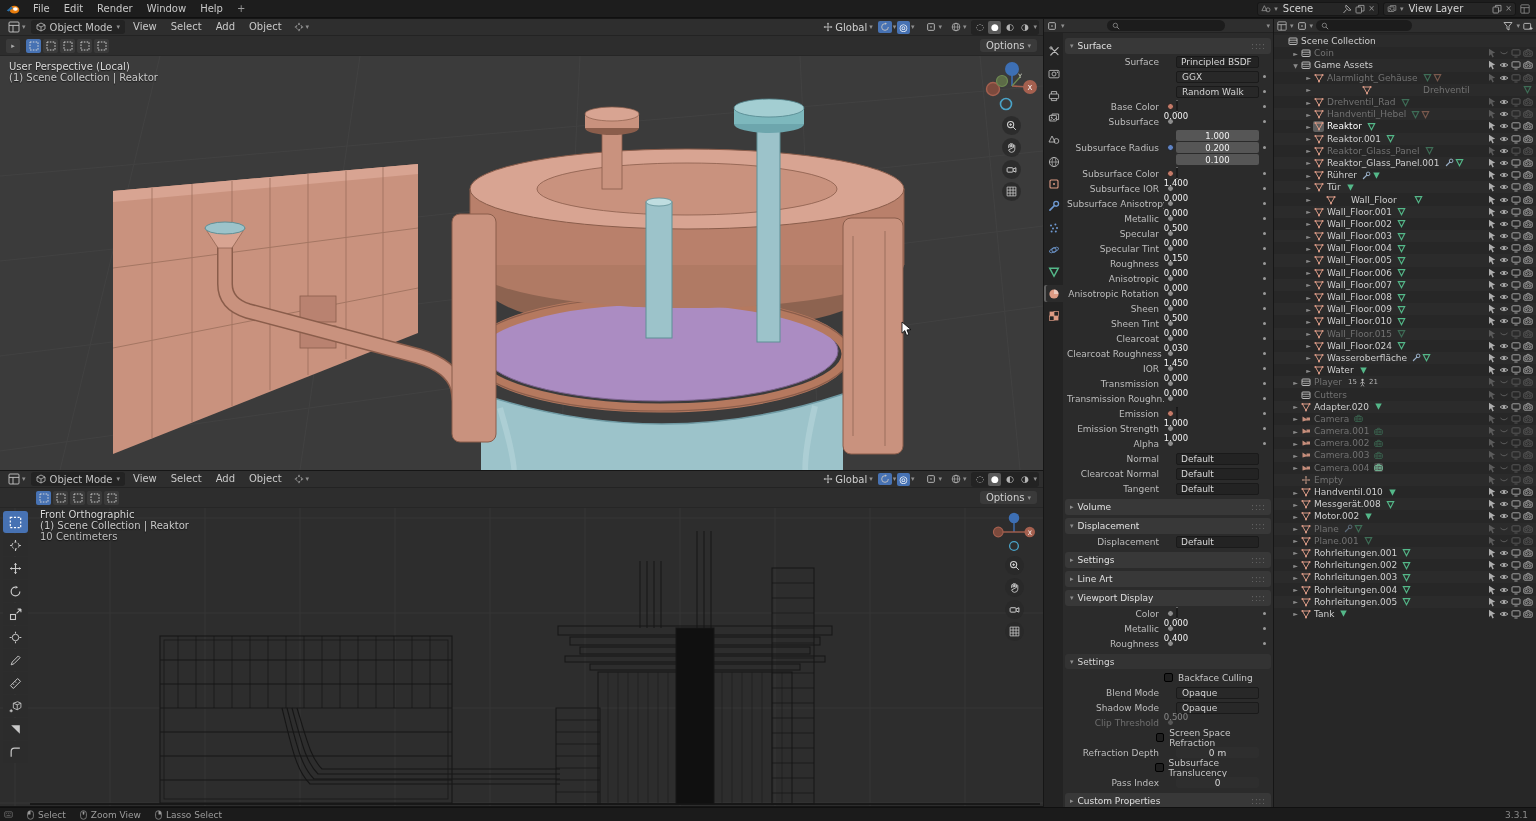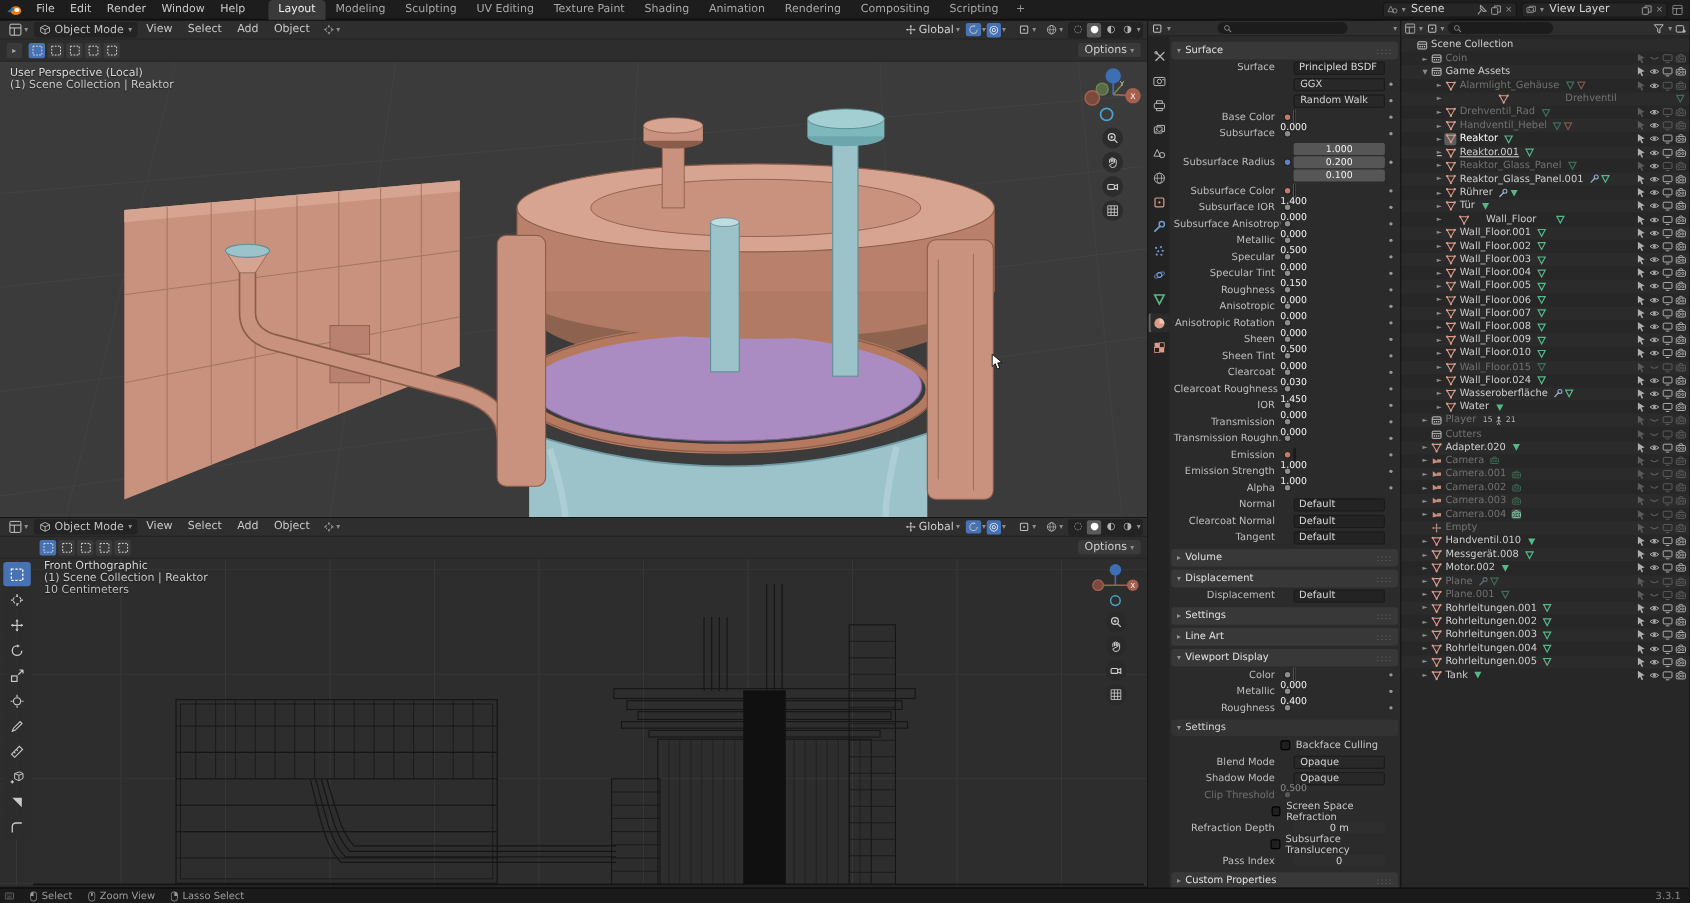--- a/index.html
+++ b/index.html
@@ -324,32 +324,20 @@
       <ellipse cx="13.4" cy="8" rx="3.4" ry="2.6" fill="#fff"></ellipse>
       <path d="M1 10 L8 4.5 L10 7 L4 11.5 Z" fill="#2a6fa8"></path>
     </svg>
   <nav id="topbar-menus" style="display:flex">
       <span class="menu-item">File</span>
       <span class="menu-item">Edit</span>
       <span class="menu-item">Render</span>
       <span class="menu-item">Window</span>
       <span class="menu-item">Help</span>
     </nav>
-  <div class="ws-tabs" id="ws-tabs">
-      <span class="ws-tab active">Layout</span>
-      <span class="ws-tab">Modeling</span>
-      <span class="ws-tab">Sculpting</span>
-      <span class="ws-tab">UV Editing</span>
-      <span class="ws-tab">Texture Paint</span>
-      <span class="ws-tab">Shading</span>
-      <span class="ws-tab">Animation</span>
-      <span class="ws-tab">Rendering</span>
-      <span class="ws-tab">Compositing</span>
-      <span class="ws-tab">Scripting</span>
-    </div>
   <span class="ws-add">+</span>
   <div class="topbar-right">
     <div class="chip">
       <svg class="mini-ic">
           <use href="#s-scene"></use>
         </svg>
         <span class="car">▾</span>
       <span class="txt">Scene</span>
       <svg class="mini-ic">
           <use href="#s-pin"></use>
@@ -1636,21 +1624,21 @@
             <use href="#s-eye"></use>
           </svg>
           <svg>
             <use href="#s-monitor"></use>
           </svg>
           <svg>
             <use href="#s-cam"></use>
           </svg>
         </span>
       </div>
-      <div class="orow" style="padding-left: 30px; text-decoration: underline;">
+      <div class="orow" style="padding-left: 30px;">
         <span class="oexp">►</span>
         <span class="oicon">
           <svg style="color:var(--mesh-icon)">
             <use href="#s-mesh"></use>
           </svg>
         </span>
         <span class="oname">Reaktor.001</span>
         <span class="oex">
           <svg style="color:var(--data-icon)">
             <use href="#s-tri"></use>

